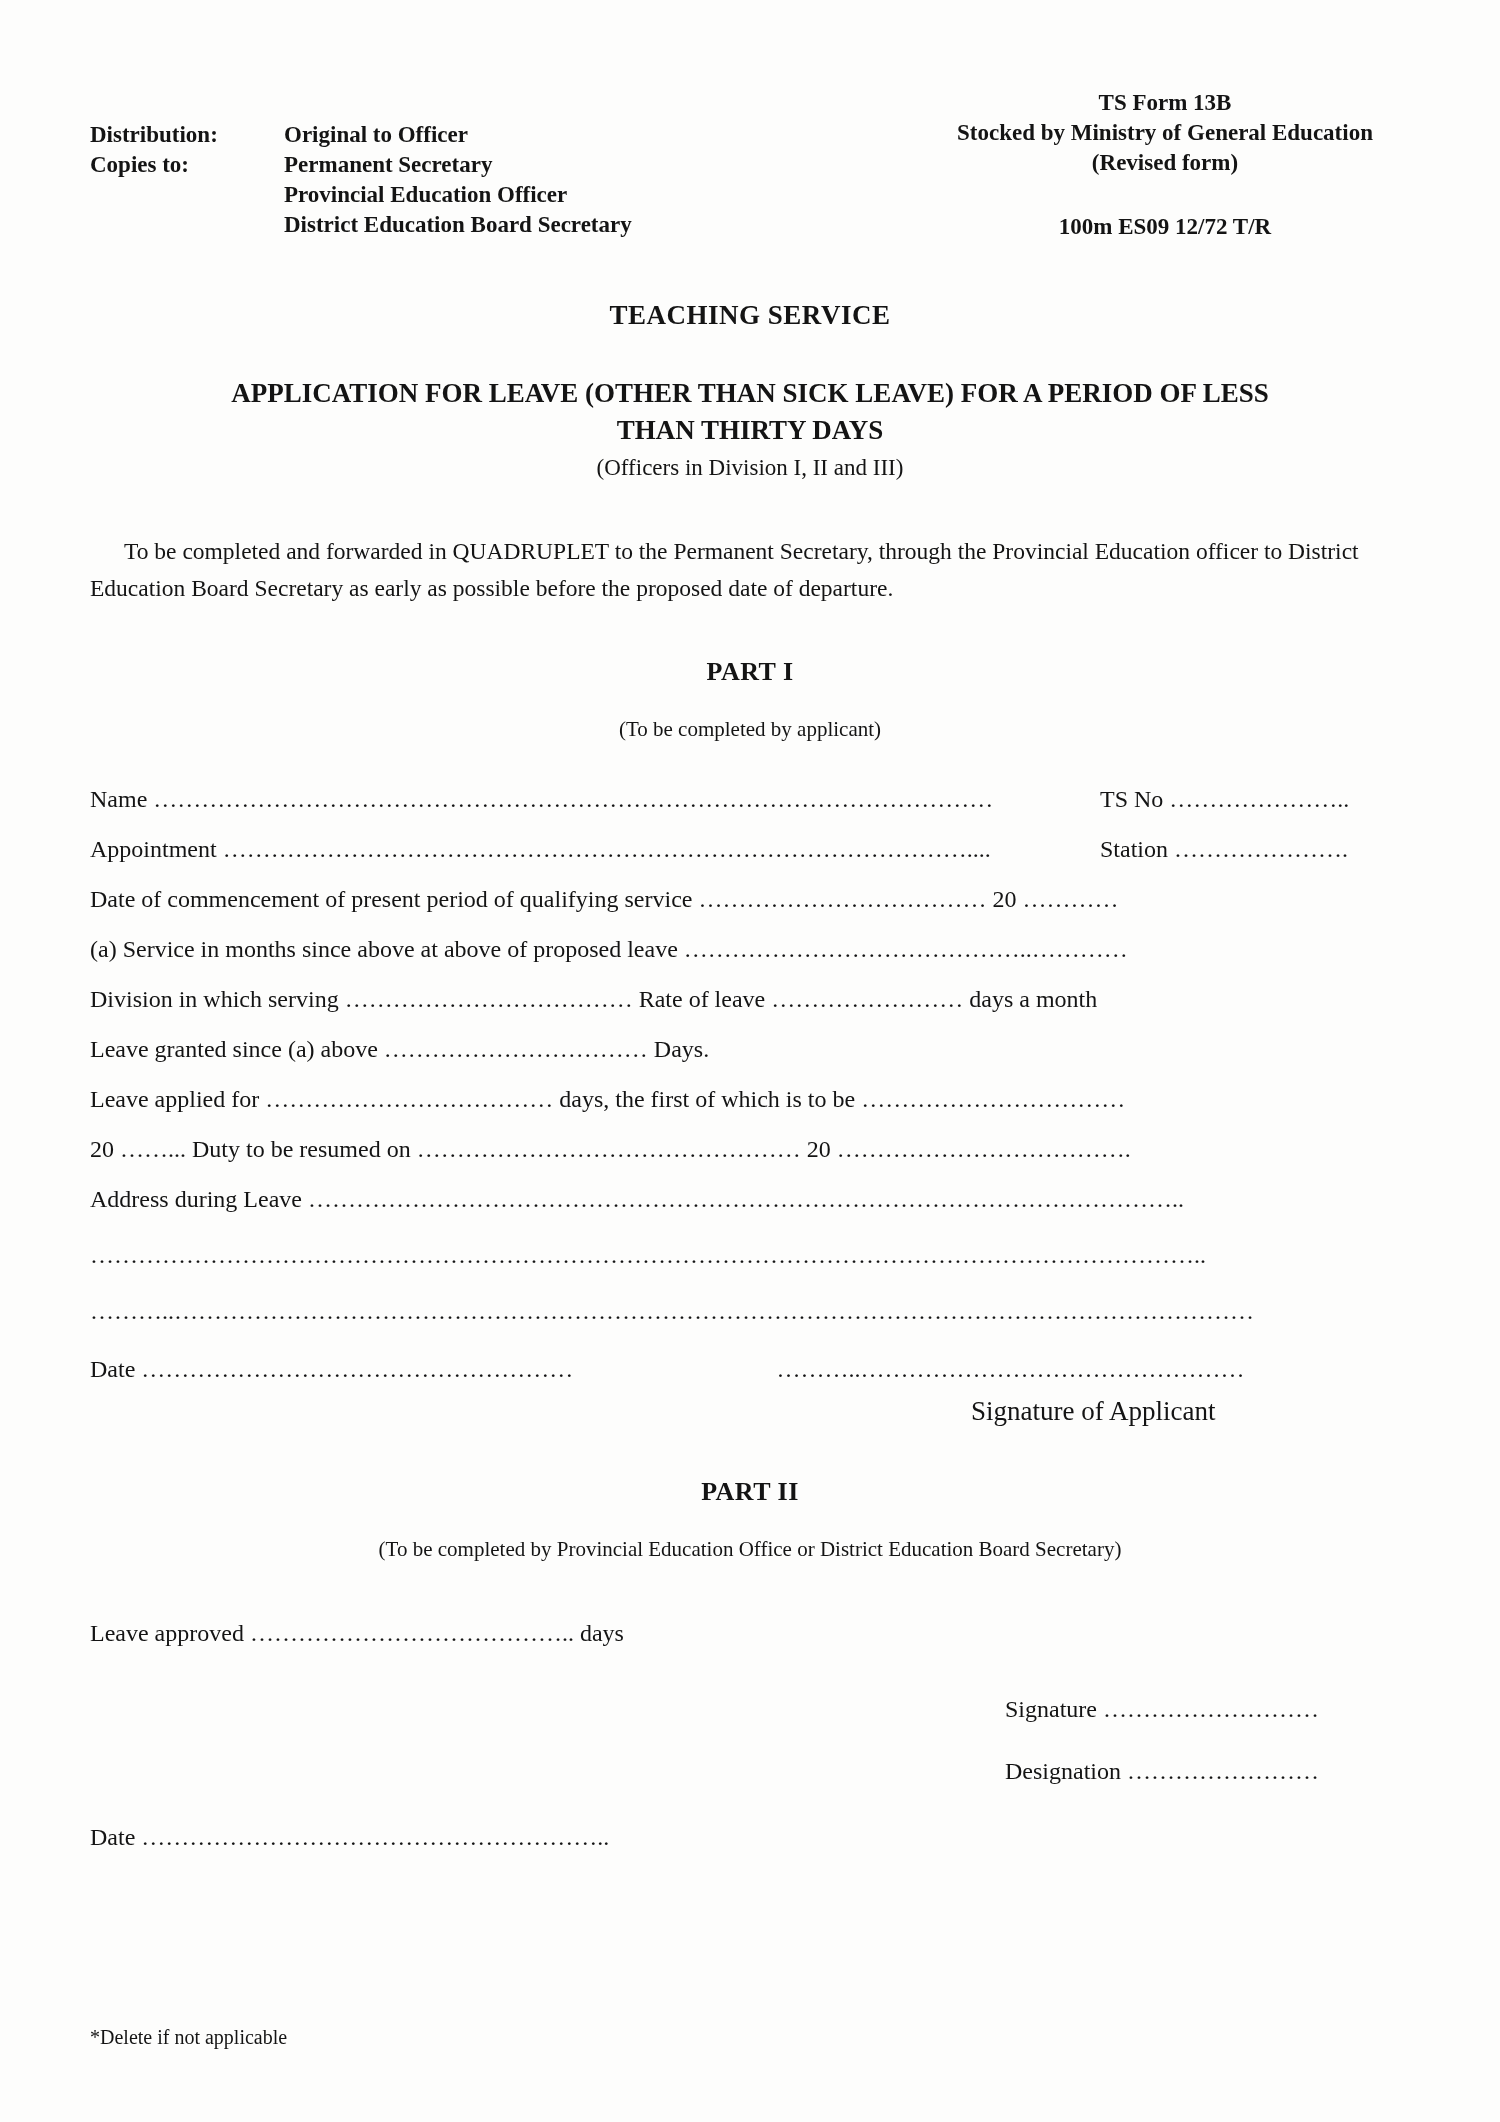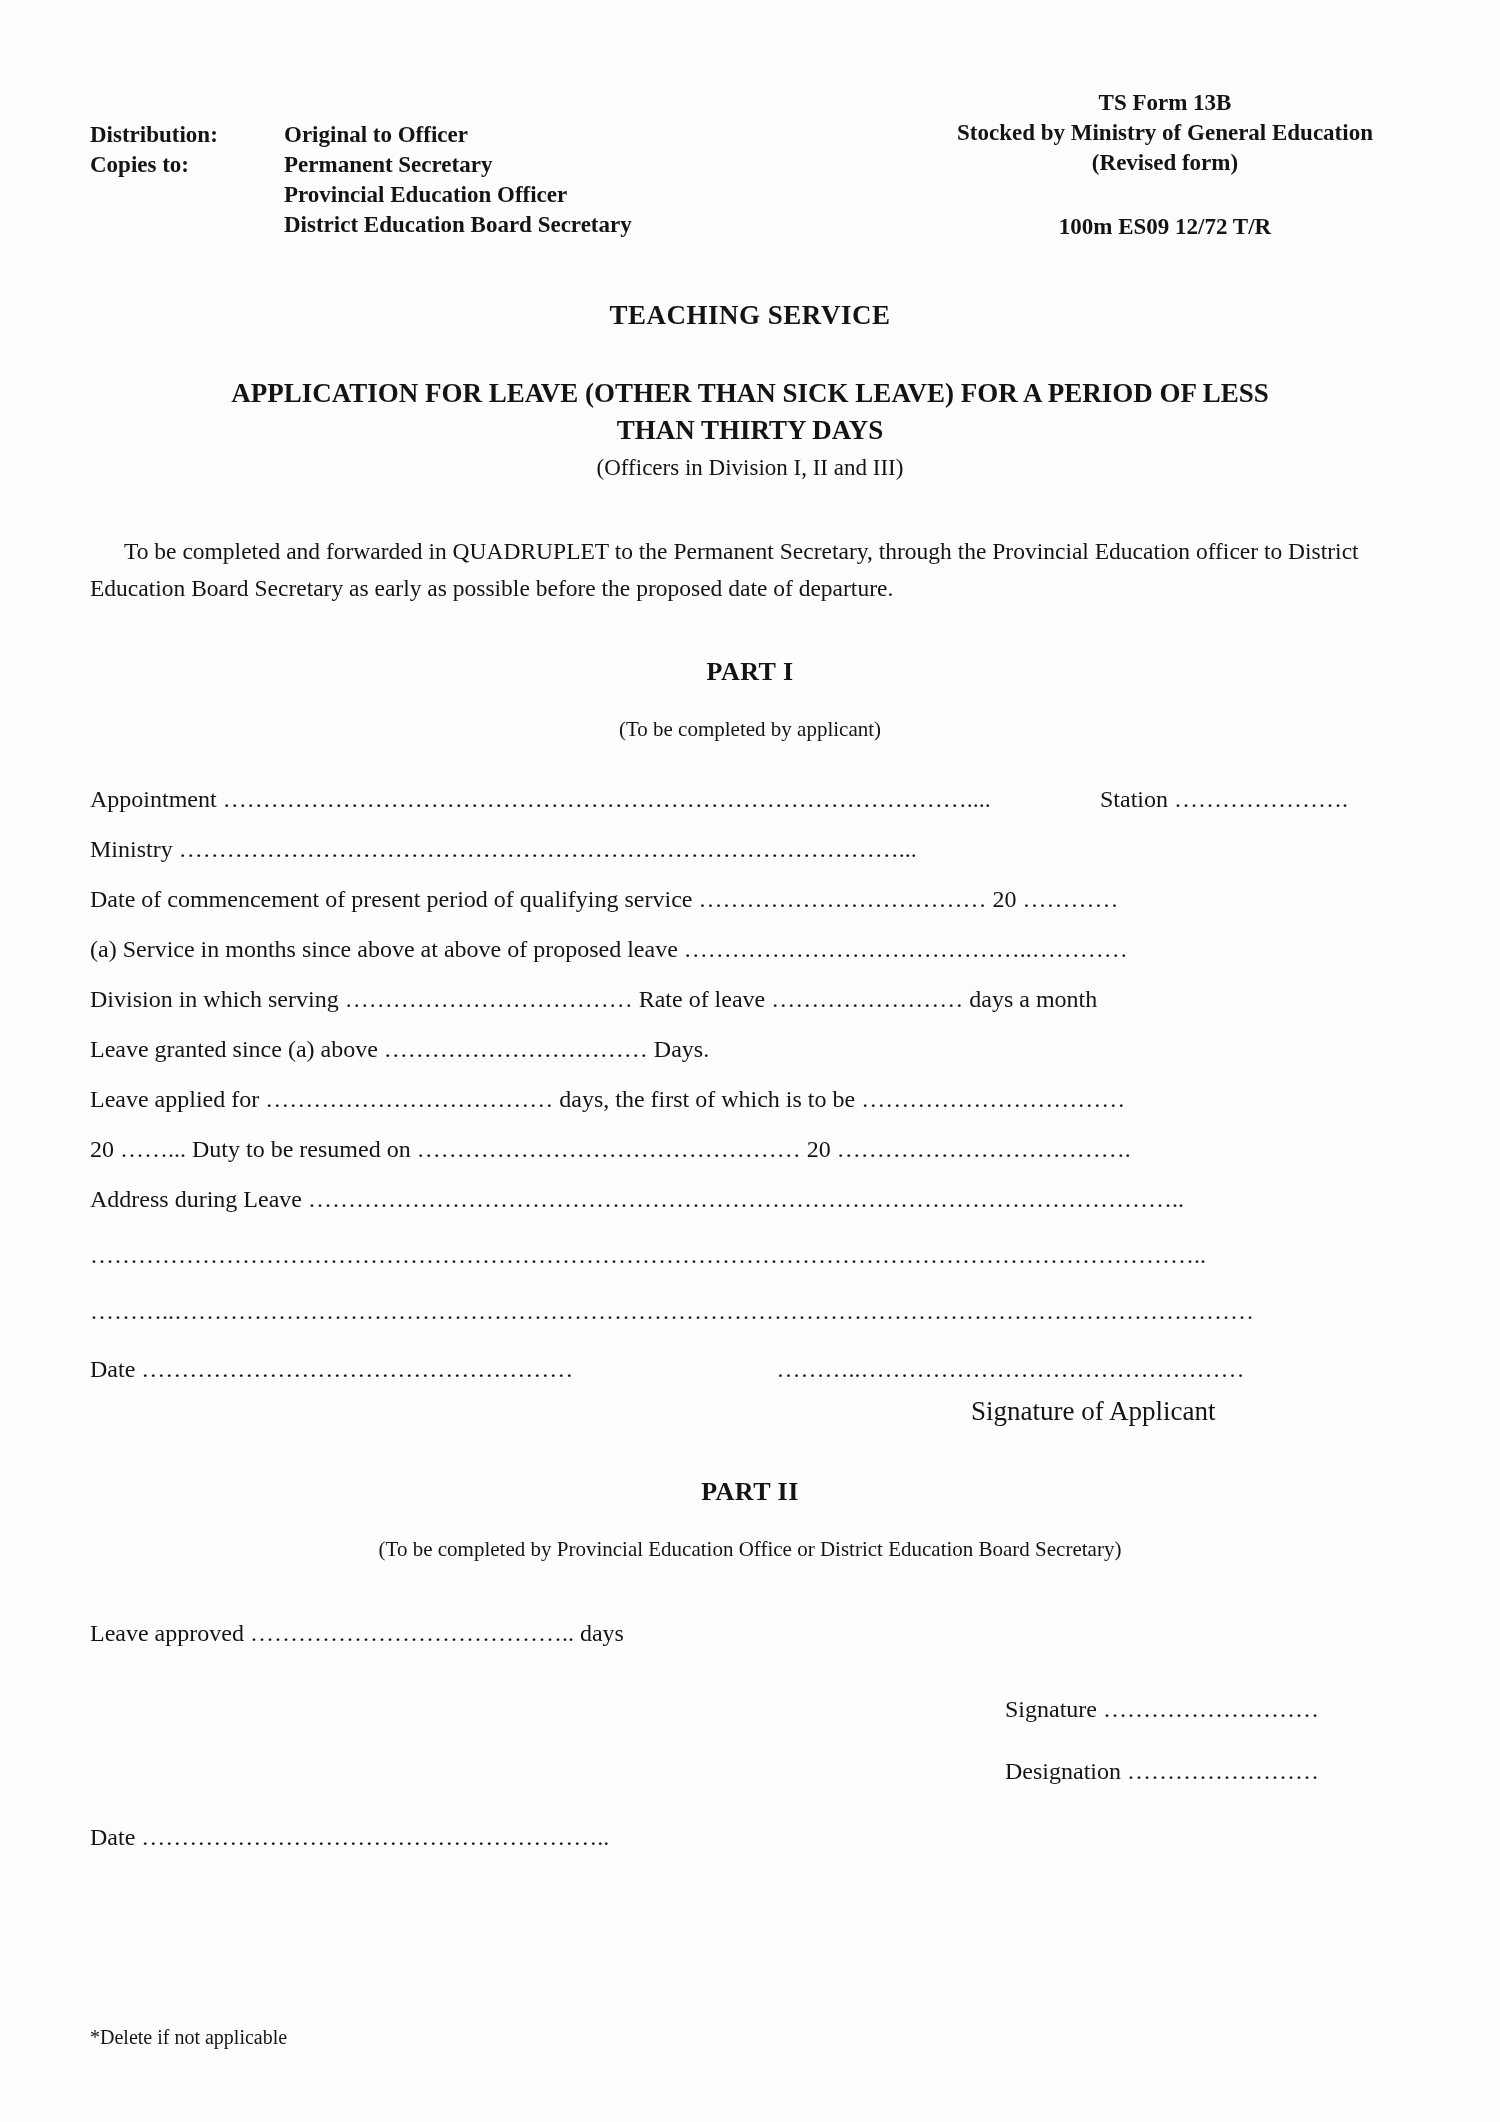--- a/index.html
+++ b/index.html
@@ -87,24 +87,27 @@
   </div>
   <div class="officers">(Officers in Division I, II and III)</div>
 
   <div class="intro">To be completed and forwarded in QUADRUPLET  to the Permanent Secretary, through the Provincial Education officer to District Education Board Secretary as early as possible before the proposed date of departure.</div>
 
   <div class="part-heading">PART I</div>
   <div class="part-sub">(To be completed by applicant)</div>
 
   <div class="form">
     <div class="frow">
+      <span class="fl">Name ……………………………………………………………………………………………</span>
+      <span class="fr">TS No …………………..</span>
+    </div>
+    <div class="frow">
       <span class="fl">Appointment …………………………………………………………………………………....</span>
       <span class="fr">Station ………………….</span>
     </div>
-    <div class="fline">Ministry ………………………………………………………………………………...</div>
     <div class="fline">Date of commencement of present period of qualifying service ……………………………… 20 …………</div>
     <div class="fline">(a) Service in months since above at above of proposed leave ……………………………………..…………</div>
     <div class="fline">Division in which serving ……………………………… Rate of leave …………………… days a month</div>
     <div class="fline">Leave granted since (a) above …………………………… Days.</div>
     <div class="fline mt14">Leave applied for ……………………………… days, the first of which is to be ……………………………</div>
     <div class="fline">20 ……... Duty to be resumed on ………………………………………… 20 ……………………………….</div>
     <div class="fline addr mt14">Address during Leave ………………………………………………………………………………………………..</div>
     <div class="fline addr">…………………………………………………………………………………………………………………………..</div>
     <div class="fline addr">………..………………………………………………………………………………………………………………………</div>
 

